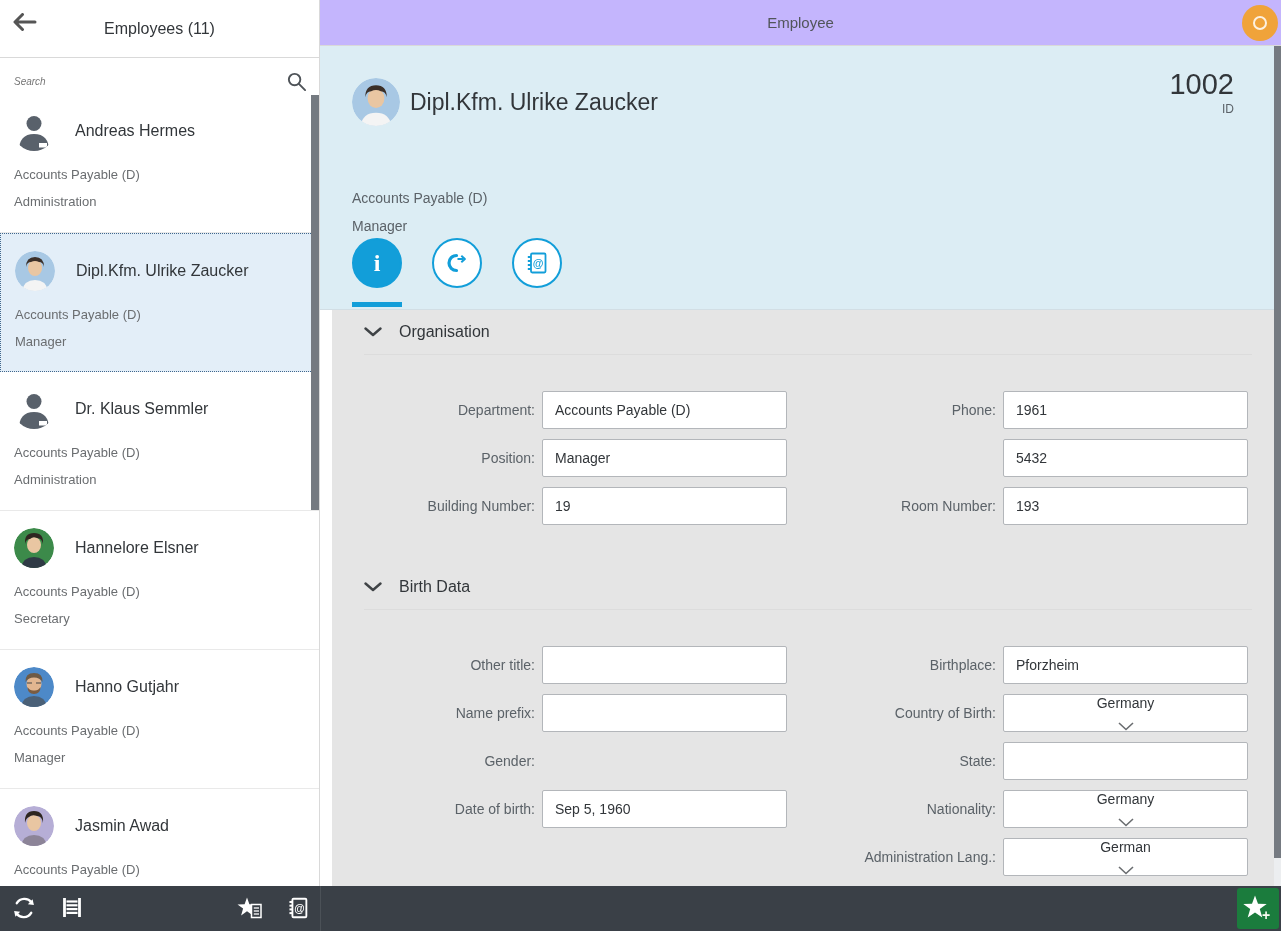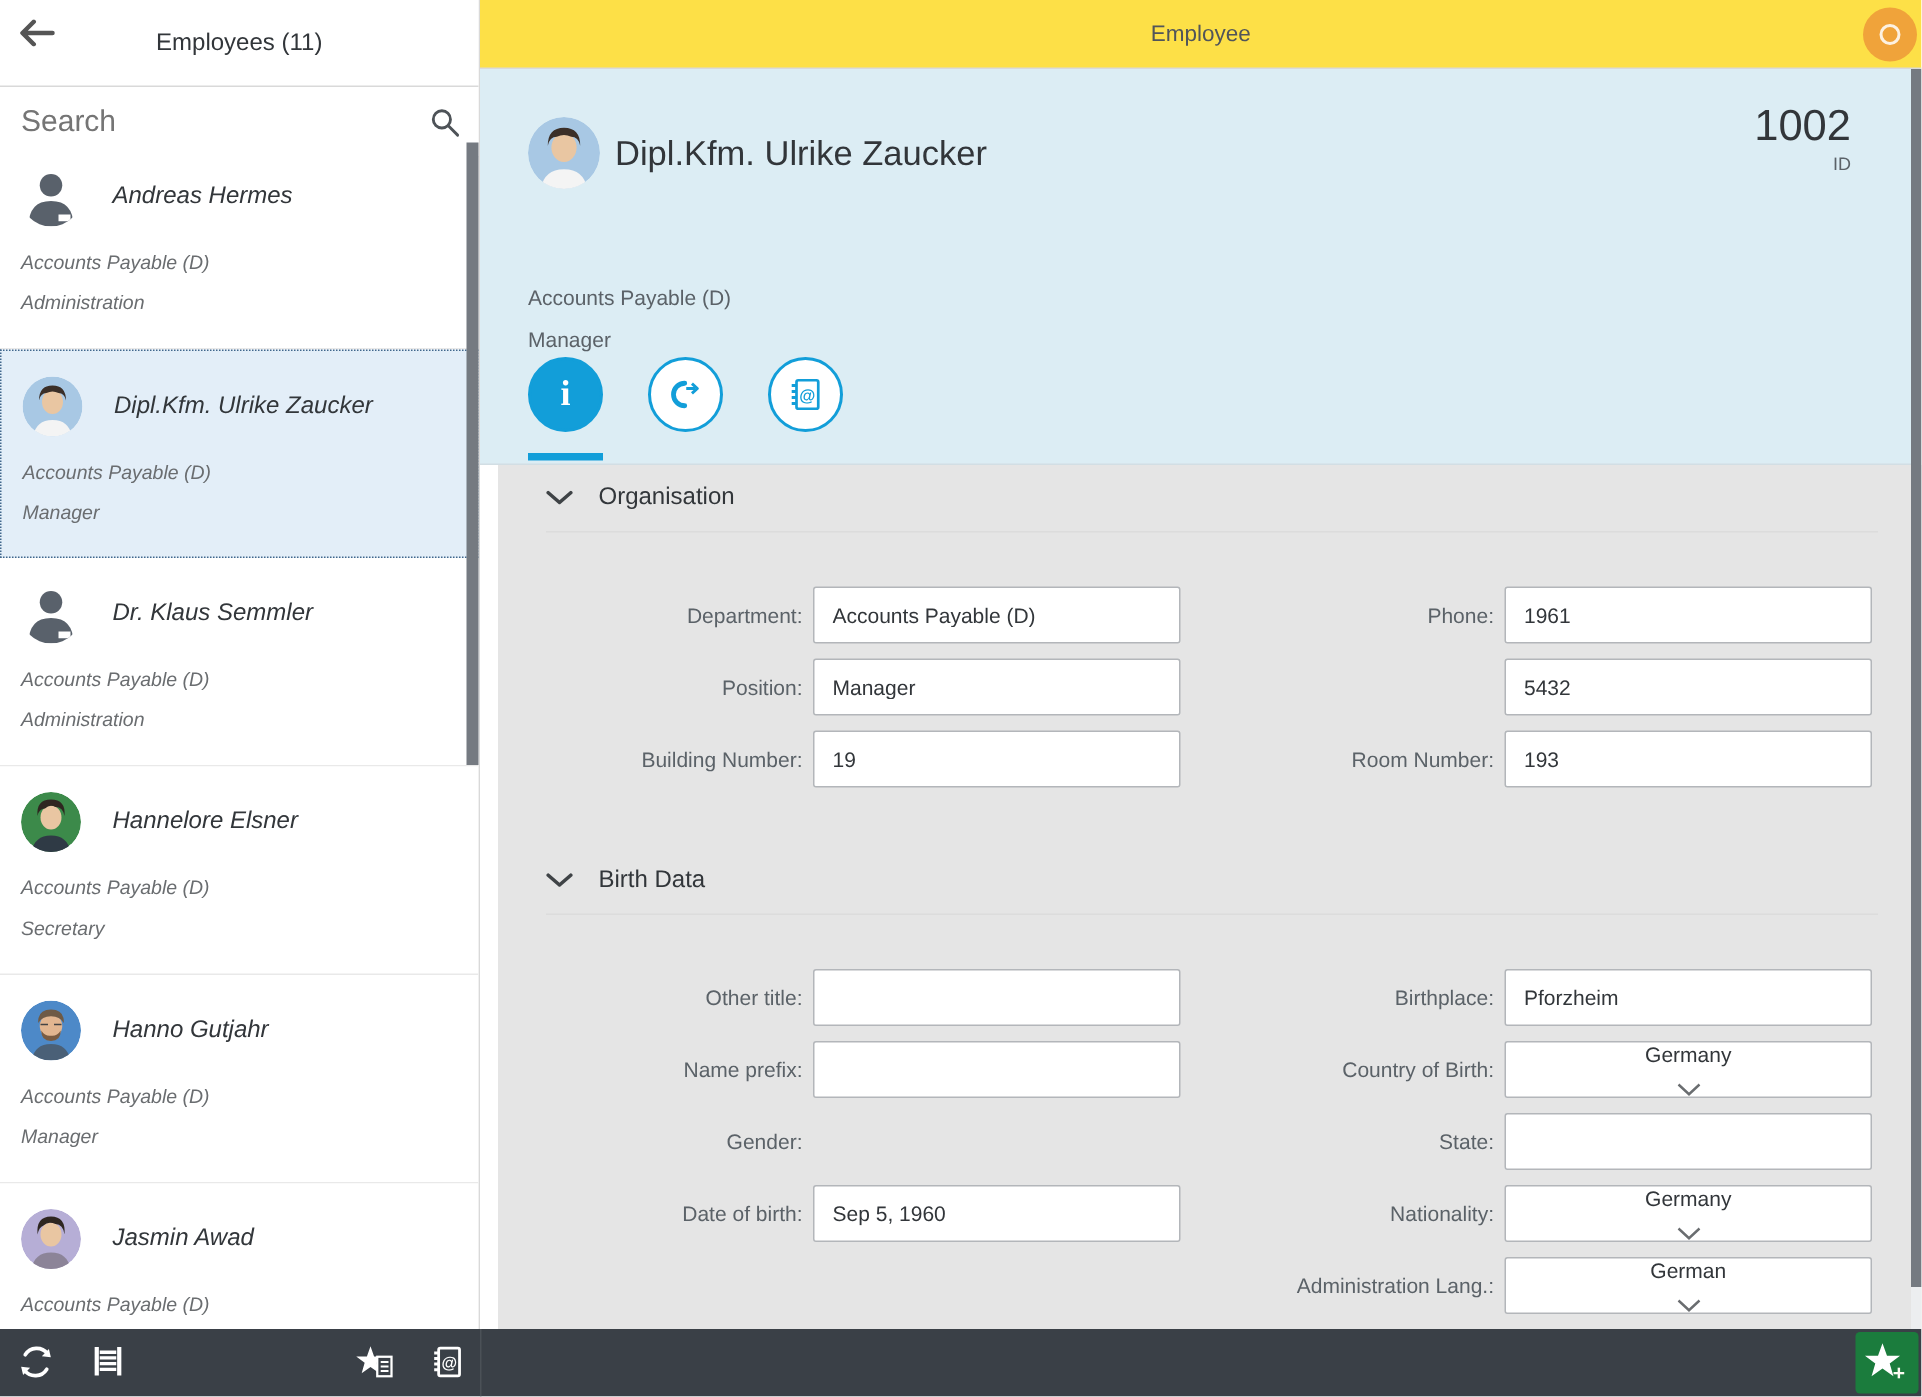--- a/index.html
+++ b/index.html
@@ -7,33 +7,33 @@
   body {
     font-family: "Liberation Sans", sans-serif;
     background:#fff; position:relative; overflow:hidden; color:#32363a;
   }
   
   .sidebar { position:absolute; left:0; top:0; width:320px; height:886px; background:#fff; border-right:1px solid #d9d9d9; }
   .sb-header { height:58px; border-bottom:1px solid #d9d9d9; position:relative; display:flex; align-items:center; background:#fff; }
   .back-btn { position:absolute; left:12px; top:12px; width:26px; height:22px; cursor:pointer; background:none; border:none; }
   .sb-title { width:100%; text-align:center; font-size:16px; color:#32363a; }
   .sb-search { height:47px; border-bottom:1px solid #c9cdd1; display:flex; align-items:center; padding:0 14px; position:relative; background:#fff; }
-  .sb-search input { flex:1; border:none; outline:none; font-size:20px; color:#3b82f6; font-family:"Liberation Sans",sans-serif; }
+  .sb-search input { flex:1; border:none; outline:none; font-size:10px; font-style:italic; color:#3b82f6; font-family:"Liberation Sans",sans-serif; }
   .search-icon { position:absolute; right:12px; top:13px; }
-  .sb-list { position:absolute; top:94px; left:0; right:0; bottom:0; overflow:hidden;font-style:italic; }
+  .sb-list { position:absolute; top:94px; left:0; right:0; bottom:0; overflow:hidden; }
   .sb-item { height:139px; padding:17px 14px 0 14px; border-bottom:1px solid #e9e9e9; position:relative; background:#fff; cursor:pointer; }
   .sb-item.selected { background:#e3eef8; border:1px dotted #41678c; }
   .sb-item-top { display:flex; align-items:center; }
   .avatar { width:40px; height:40px; border-radius:50%; overflow:hidden; flex:0 0 40px; }
   .sb-item-name { margin-left:21px; font-size:16px; color:#32363a; }
   .sb-item-line { font-size:13px; color:#6a6d70; margin-top:12px; }
   .sb-item-line.first { margin-top:16px; }
   .sb-scrollbar { position:absolute; right:0; top:95px; width:8px; height:415px; background:#757a81; }
   
-  .app-bar { position:absolute; left:320px; top:0; width:961px; height:46px; background:#fde047; border-bottom:1px solid #d9d9d9; }
+  .app-bar { position:absolute; left:320px; top:0; width:961px; height:46px; background:#c4b5fd; border-bottom:1px solid #d9d9d9; }
   .app-bar-title { width:100%; text-align:center; line-height:45px; font-size:15px; color:#51555a; }
   .user-btn { position:absolute; right:3px; top:5px; width:36px; height:36px; border-radius:50%; background:#f0a33a; border:none; cursor:pointer; }
   .user-btn .ring { position:absolute; left:11px; top:11px; width:14px; height:14px; border:2px solid #fff; border-radius:50%; opacity:.85; }
   
   .profile { position:absolute; left:320px; top:46px; width:954px; height:264px; background:#dcedf4; border-bottom:1px solid #d2dee4; }
   .profile-photo { position:absolute; left:32px; top:32px; width:48px; height:48px; border-radius:50%; overflow:hidden; }
   .profile-name { position:absolute; left:90px; top:32px; height:48px; line-height:48px; font-size:23px; color:#32363a; }
   .profile-dept { position:absolute; left:32px; top:144px; font-size:14px; color:#5b6268; }
   .profile-role { position:absolute; left:32px; top:172px; font-size:14px; color:#5b6268; }
   .profile-id-wrap { position:absolute; right:40px; top:22px; text-align:right; }

